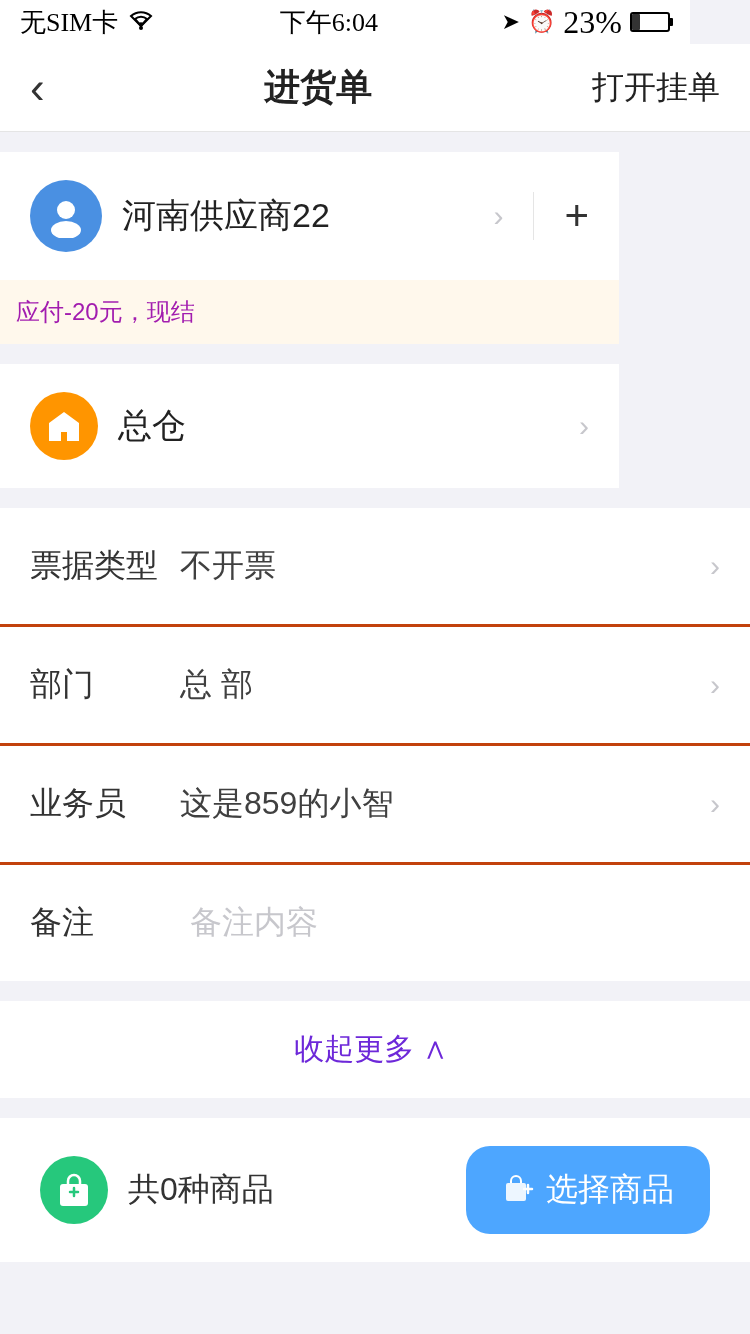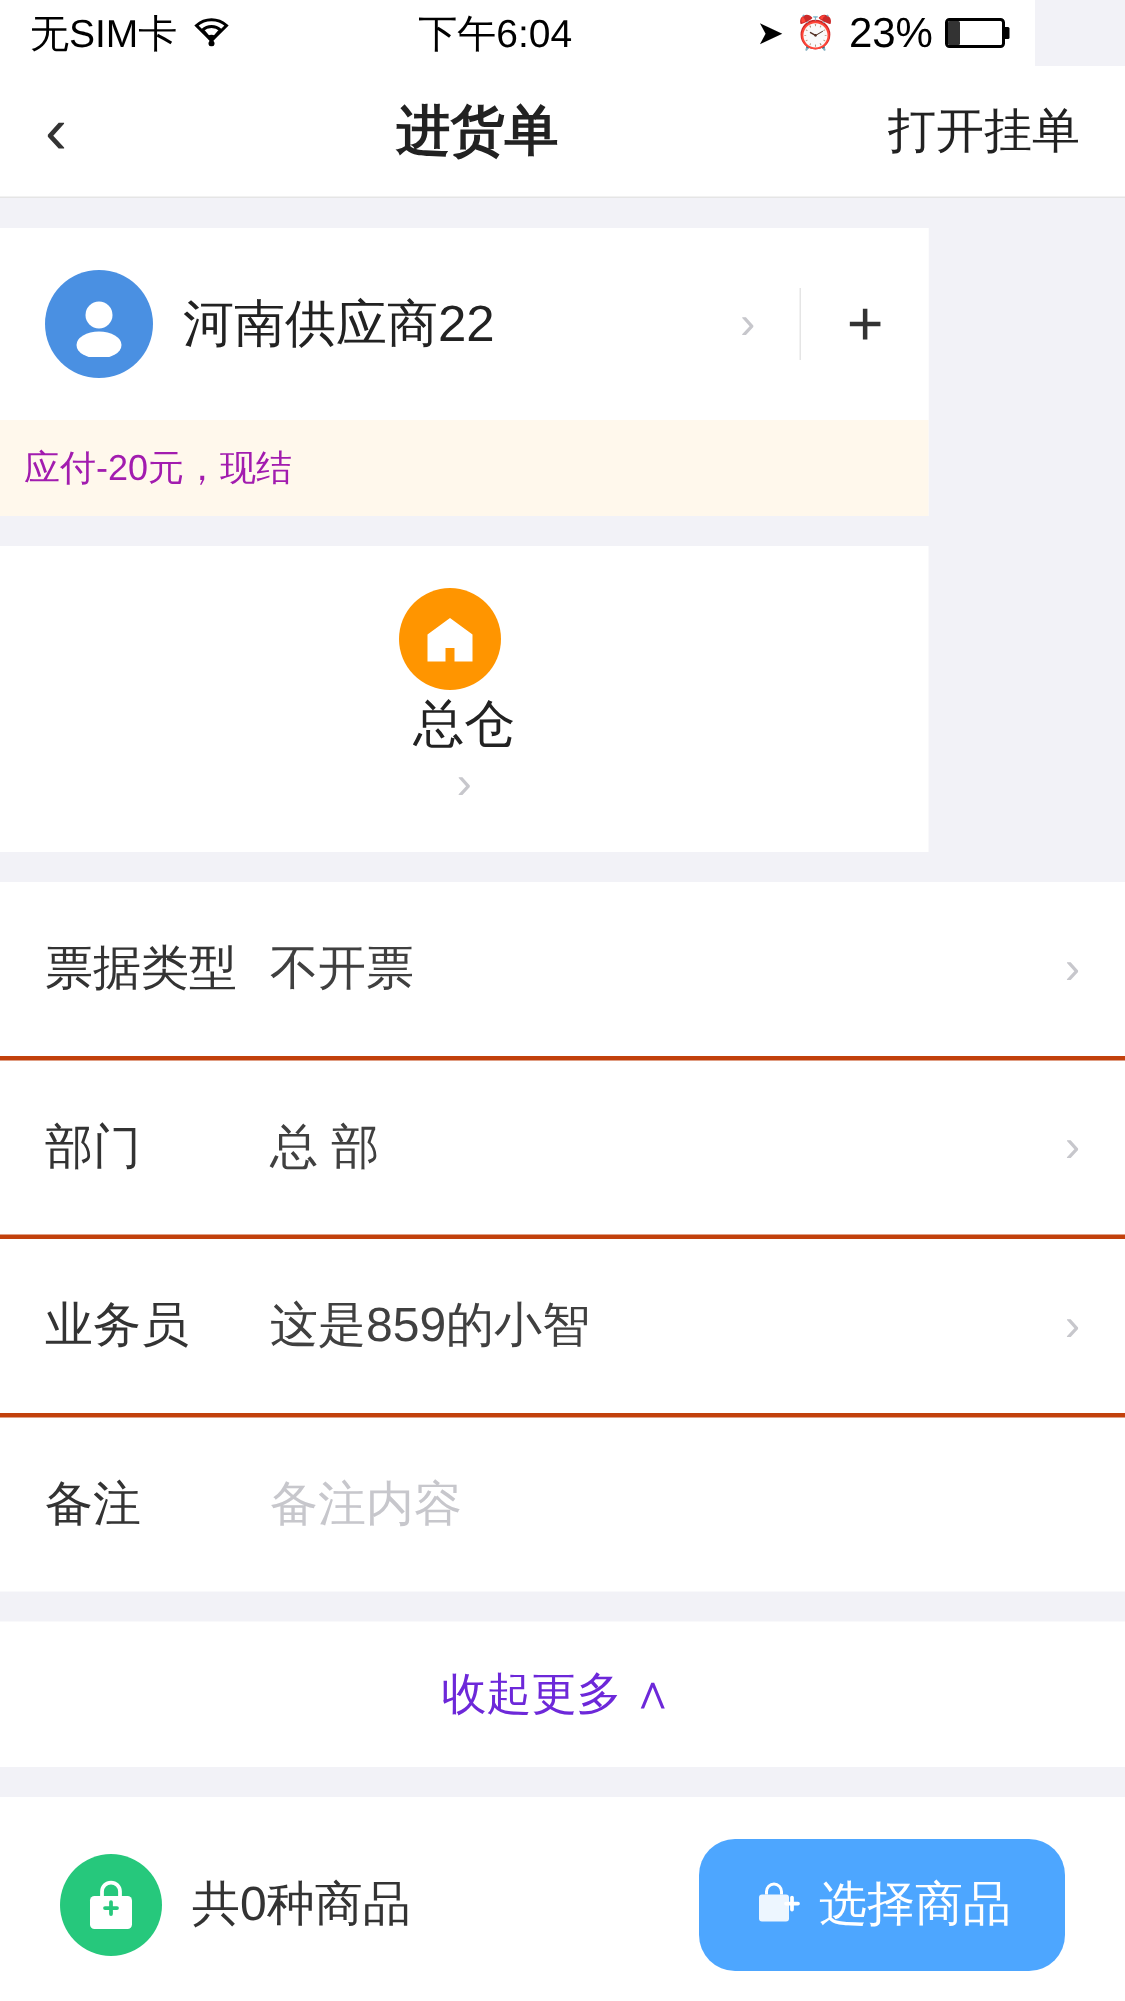--- a/index.html
+++ b/index.html
@@ -16,20 +16,21 @@
     .status-bar {
       width: 690px;
       height: 44px;
       background: #fff;
       display: flex;
       align-items: center;
       justify-content: space-between;
       padding: 0 20px;
       font-size: 26px;
       font-weight: 500;
+      font-family: Liberation Serif, serif;
     }
     .status-left {
       display: flex;
       align-items: center;
       gap: 8px;
     }
     .status-right {
       display: flex;
       align-items: center;
       gap: 8px;
@@ -162,20 +163,21 @@
       margin-top: 20px;
     }
     .form-row {
       display: flex;
       align-items: center;
       padding: 36px 30px;
       border-bottom: 3px solid #c2410c;
     }
     .form-row:last-child {
       border-bottom: none;
+      gap: 10px;
     }
     .form-label {
       font-size: 32px;
       color: #333;
       width: 130px;
       flex-shrink: 0;
     }
     .form-value {
       flex: 1;
       font-size: 32px;
@@ -261,21 +263,21 @@
         <path d="M15 18L9 11a9 9 0 0112 0L15 18z" fill="none" stroke="#000" stroke-width="2"></path>
         <path d="M15 18L5 8a15 15 0 0120 0L15 18z" fill="none" stroke="#000" stroke-width="2"></path>
         <circle cx="15" cy="20" r="2" fill="#000"></circle>
       </svg>
     </span>
   </div>
   <div class="status-center" style="font-size:26px;font-weight:500;">下午6:04</div>
   <div class="status-right">
     <span style="font-size:22px;">➤</span>
     <span style="font-size:22px;">⏰</span>
-    <span style="font-size:28px;">23%</span>
+    <span style="font-size:32px;">23%</span>
     <span style="display:inline-block;width:40px;height:20px;border:2px solid #000;border-radius:3px;position:relative;">
       <span style="display:block;width:23%;height:100%;background:#333;border-radius:1px;"></span>
       <span style="position:absolute;right:-5px;top:4px;width:3px;height:8px;background:#000;border-radius:0 1px 1px 0;"></span>
     </span>
   </div>
 </div>
 
 <div class="nav-bar">
   <span class="nav-back">‹</span>
   <span class="nav-title">进货单</span>
@@ -296,21 +298,21 @@
     <span class="supplier-chevron">›</span>
     <span class="supplier-add">+</span>
   </div>
 
   <div class="notice-bar">
     <span>应付-20元，现结</span>
   </div>
 </div>
 
 <div class="card-section" style="margin-top:20px;">
-  <div class="warehouse-row" style="margin-top:0;flex-direction:column;">
+  <div class="warehouse-row" style="margin-top:0;">
     <div class="warehouse-icon">
       <svg width="38" height="38" viewBox="0 0 38 38" fill="none">
         <path d="M19 5L4 16v18h12v-9h6v9h12V16L19 5z" fill="white"></path>
       </svg>
     </div>
     <span class="warehouse-name">总仓</span>
     <span class="row-chevron">›</span>
   </div>
 </div>
 

